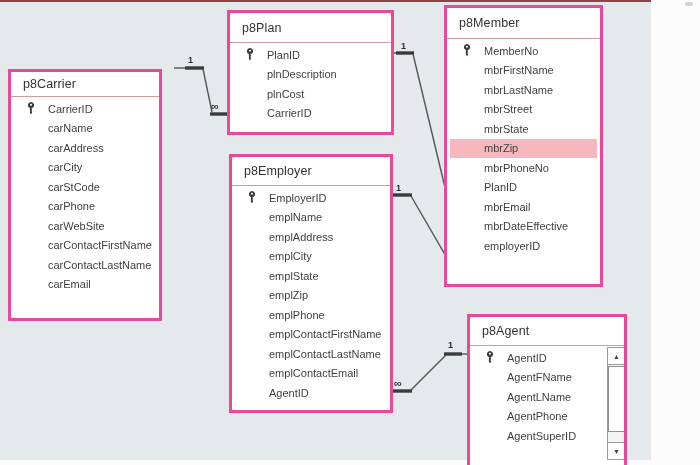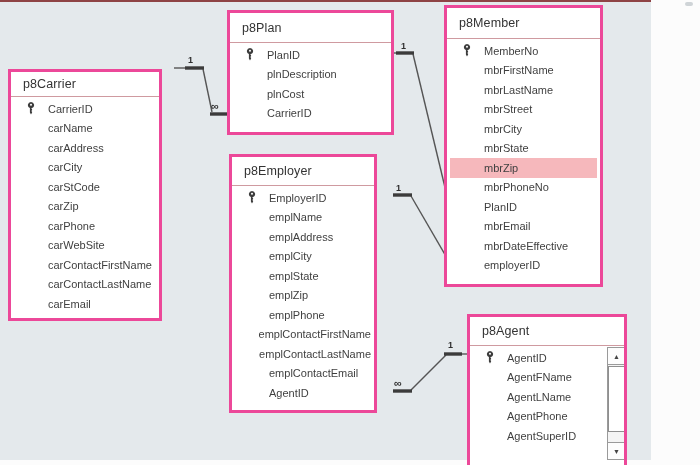--- a/index.html
+++ b/index.html
@@ -91,24 +91,20 @@
         <div class="frow">
           <span class="kcell"></span>
           <span class="flabel">carCity</span>
         </div>
         <div class="frow">
           <span class="kcell"></span>
           <span class="flabel">carStCode</span>
         </div>
         <div class="frow">
           <span class="kcell"></span>
-          <span class="flabel">carZip</span>
-        </div>
-        <div class="frow">
-          <span class="kcell"></span>
           <span class="flabel">carPhone</span>
         </div>
         <div class="frow">
           <span class="kcell"></span>
           <span class="flabel">carWebSite</span>
         </div>
         <div class="frow">
           <span class="kcell"></span>
           <span class="flabel">carContactFirstName</span>
         </div>
@@ -143,21 +139,21 @@
           <span class="kcell"></span>
           <span class="flabel">plnCost</span>
         </div>
         <div class="frow">
           <span class="kcell"></span>
           <span class="flabel">CarrierID</span>
         </div>
       </div>
   </div>
 
-  <div class="tbl" style="left:229px;top:154px;width:148px;height:259px;">
+  <div class="tbl" style="left:229px;top:154px;width:164px;height:259px;">
     <div class="ttl" style="height:28px;">p8Employer</div>
     <div class="fields">
         <div class="frow">
           <span class="kcell">
             <svg width="8" height="13" viewBox="0 0 8 13">
               <path d="M4 0a3.1 3.1 0 0 0-1.1 6V10.6L4 12.6l1.1-2v-.9l-.9-.7.9-.7V7.2l-.9-.6.9-.6A3.1 3.1 0 0 0 4 0z" fill="#3c3c3c"></path>
               <circle cx="4" cy="2.7" r="1" fill="#ffffff"></circle>
             </svg>
           </span>
           <span class="flabel">EmployerID</span>
@@ -224,24 +220,20 @@
         <div class="frow">
           <span class="kcell"></span>
           <span class="flabel">mbrLastName</span>
         </div>
         <div class="frow">
           <span class="kcell"></span>
           <span class="flabel">mbrStreet</span>
         </div>
         <div class="frow">
           <span class="kcell"></span>
-          <span class="flabel">mbrCity</span>
-        </div>
-        <div class="frow">
-          <span class="kcell"></span>
           <span class="flabel">mbrState</span>
         </div>
         <div class="frow hl">
           <span class="kcell"></span>
           <span class="flabel">mbrZip</span>
         </div>
         <div class="frow">
           <span class="kcell"></span>
           <span class="flabel">mbrPhoneNo</span>
         </div>

